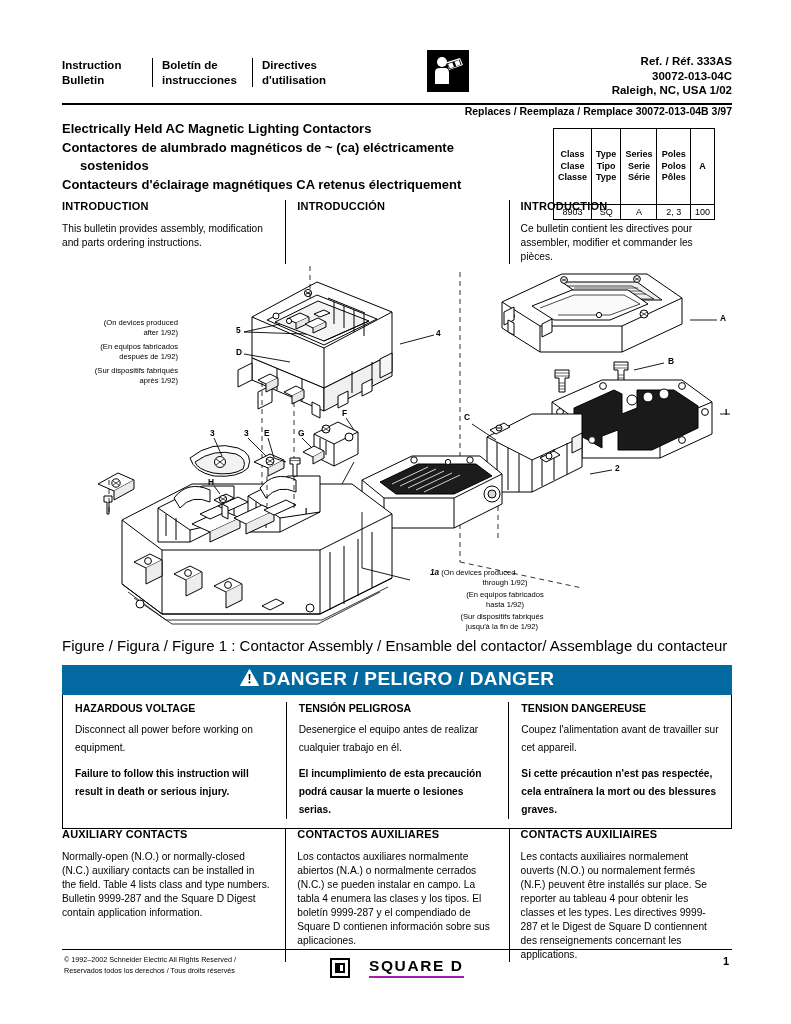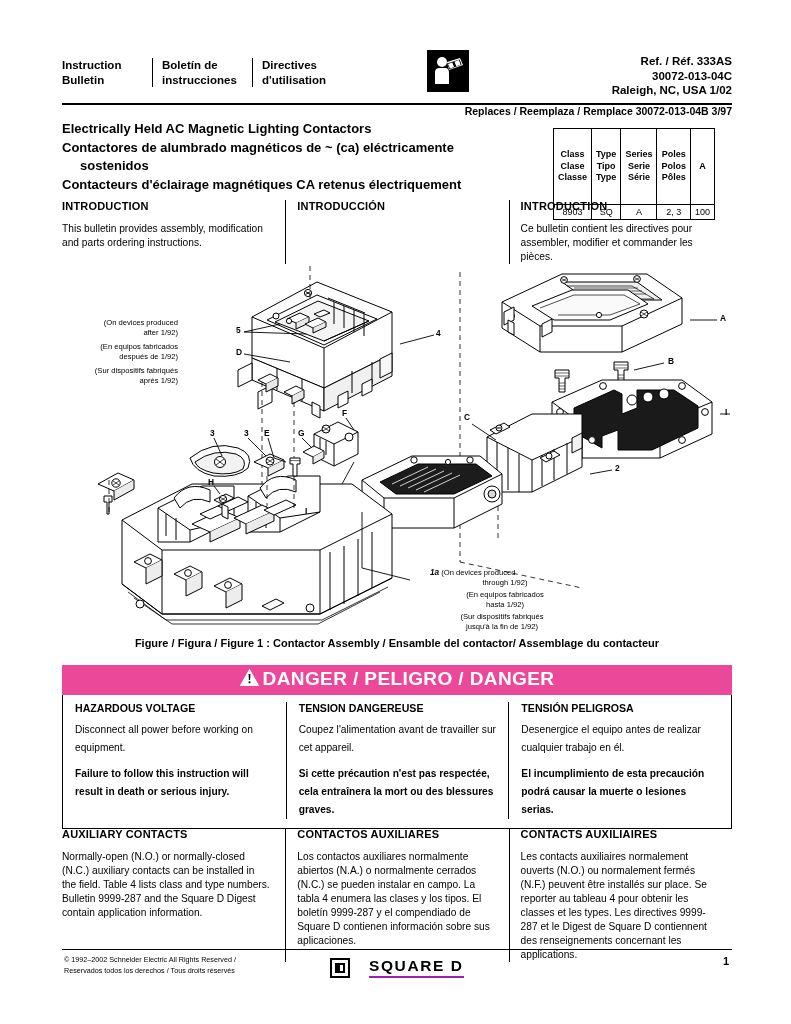--- a/index.html
+++ b/index.html
@@ -74,27 +74,27 @@
 
   
   .fig { position: absolute; left: 62px; top: 262px; width: 670px; height: 385px; }
   .fig svg { display: block; }
   .annot { position: absolute; font-size: 7.6px; line-height: 9.6px; }
   .annot.r { text-align: right; }
   .lead { position: absolute; font-size: 8.4px; font-weight: bold; }
 
   .fig-cap {
     position: absolute; left: 62px; top: 637px; width: 670px;
-    text-align: center; font-size: 11px; font-weight: bold;
+    text-align: left; font-size: 15px; font-weight: normal;
   }
 
   
   .danger-wrap { position: absolute; left: 62px; top: 665px; width: 670px; }
   .danger-bar {
-    background: #ec4899; color: #fff; text-align: center;
+    background: #0369a1; color: #fff; text-align: center;
     font-size: 19px; font-weight: bold; letter-spacing: .4px;
     padding: 3px 0 4px 0; position: relative;
   }
   .danger-bar .tri-icon {
     display: inline-block; vertical-align: -1px; margin-right: 4px;
   }
   .danger-body {
     border: 1.4px solid #000; border-top: none;
     display: flex; padding: 7px 0 9px 0;
   }
@@ -529,28 +529,28 @@
         </svg>
       </span><span>DANGER / PELIGRO / DANGER</span>
     </div>
     <div class="danger-body">
       <div class="col">
         <div class="d-h">HAZARDOUS VOLTAGE</div>
         <div class="d-p">Disconnect all power before working on equipment.</div>
         <div class="d-p b">Failure to follow this instruction will result in death or serious injury.</div>
       </div>
       <div class="col sep">
+        <div class="d-h">TENSIÓN PELIGROSA</div>
+        <div class="d-p">Desenergice el equipo antes de realizar cualquier trabajo en él.</div>
+        <div class="d-p b">El incumplimiento de esta precaución podrá causar la muerte o lesiones serias.</div>
+      </div>
+      <div class="col sep">
         <div class="d-h">TENSION DANGEREUSE</div>
         <div class="d-p">Coupez l'alimentation avant de travailler sur cet appareil.</div>
         <div class="d-p b">Si cette précaution n'est pas respectée, cela entraînera la mort ou des blessures graves.</div>
-      </div>
-      <div class="col sep">
-        <div class="d-h">TENSIÓN PELIGROSA</div>
-        <div class="d-p">Desenergice el equipo antes de realizar cualquier trabajo en él.</div>
-        <div class="d-p b">El incumplimiento de esta precaución podrá causar la muerte o lesiones serias.</div>
       </div>
     </div>
   </div>
 
   <div class="tri" id="aux">
     <div class="col">
       <div class="sec-h">AUXILIARY CONTACTS</div>
       <div class="sec-p">Normally-open (N.O.) or normally-closed (N.C.) auxiliary contacts can be installed in the field. Table 4 lists class and type numbers. Bulletin 9999-287 and the Square D Digest contain application information.</div>
     </div>
     <div class="col sep">

